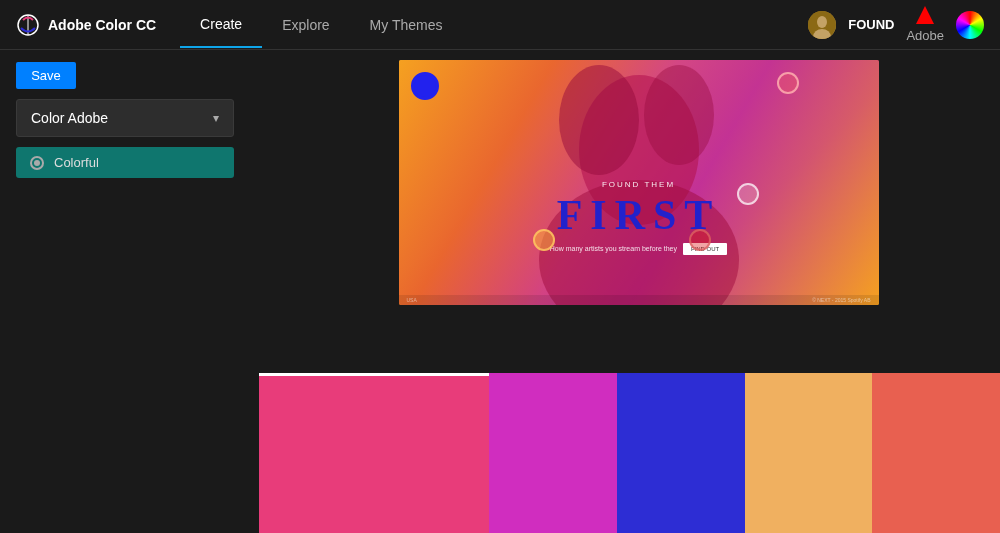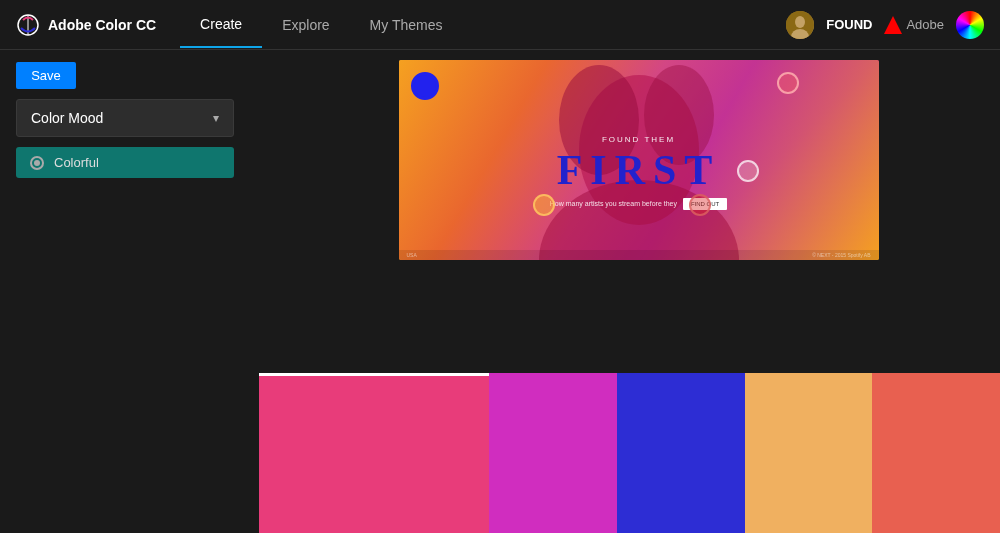--- a/index.html
+++ b/index.html
@@ -89,20 +89,21 @@
       font-size: 13px;
       color: #fff;
       font-weight: bold;
     }
     .adobe-logo {
       display: flex;
       align-items: center;
       gap: 4px;
       font-size: 13px;
       color: #aaa;
+      flex-direction: column;
     }
     .color-wheel {
       width: 28px;
       height: 28px;
       border-radius: 50%;
       background: conic-gradient(red, yellow, lime, cyan, blue, magenta, red);
       flex-shrink: 0;
     }
 
     
@@ -189,21 +190,21 @@
       display: flex;
       flex-direction: column;
       align-items: center;
       justify-content: flex-start;
       padding: 10px 20px 0 20px;
       position: relative;
     }
     .preview-image-container {
       position: relative;
       width: 480px;
-      height: 200px;
+      height: 245px;
       border-radius: 2px;
       overflow: hidden;
       margin-left: 18px;
     }
     .preview-bg {
       width: 100%;
       height: 100%;
       background: linear-gradient(135deg, #f5a623 0%, #f5a623 30%, #e8580a 50%, #c8197a 70%, #f5a623 100%);
       position: relative;
       display: flex;
@@ -347,21 +348,21 @@
     <div class="color-wheel"></div>
   </div>
 </header>
 
 <div class="main">
 
   <aside class="sidebar">
     <button class="save-btn">Save</button>
 
     <div class="dropdown-box">
-      <span class="dropdown-label">Color Mood</span>
+      <span class="dropdown-label">Color Adobe</span>
       <span class="dropdown-arrow">▾</span>
     </div>
 
     <div class="option-item">
       <div class="radio-circle selected">
       </div>
       <span class="option-label">Colorful</span>
     </div>
   </aside>
 

